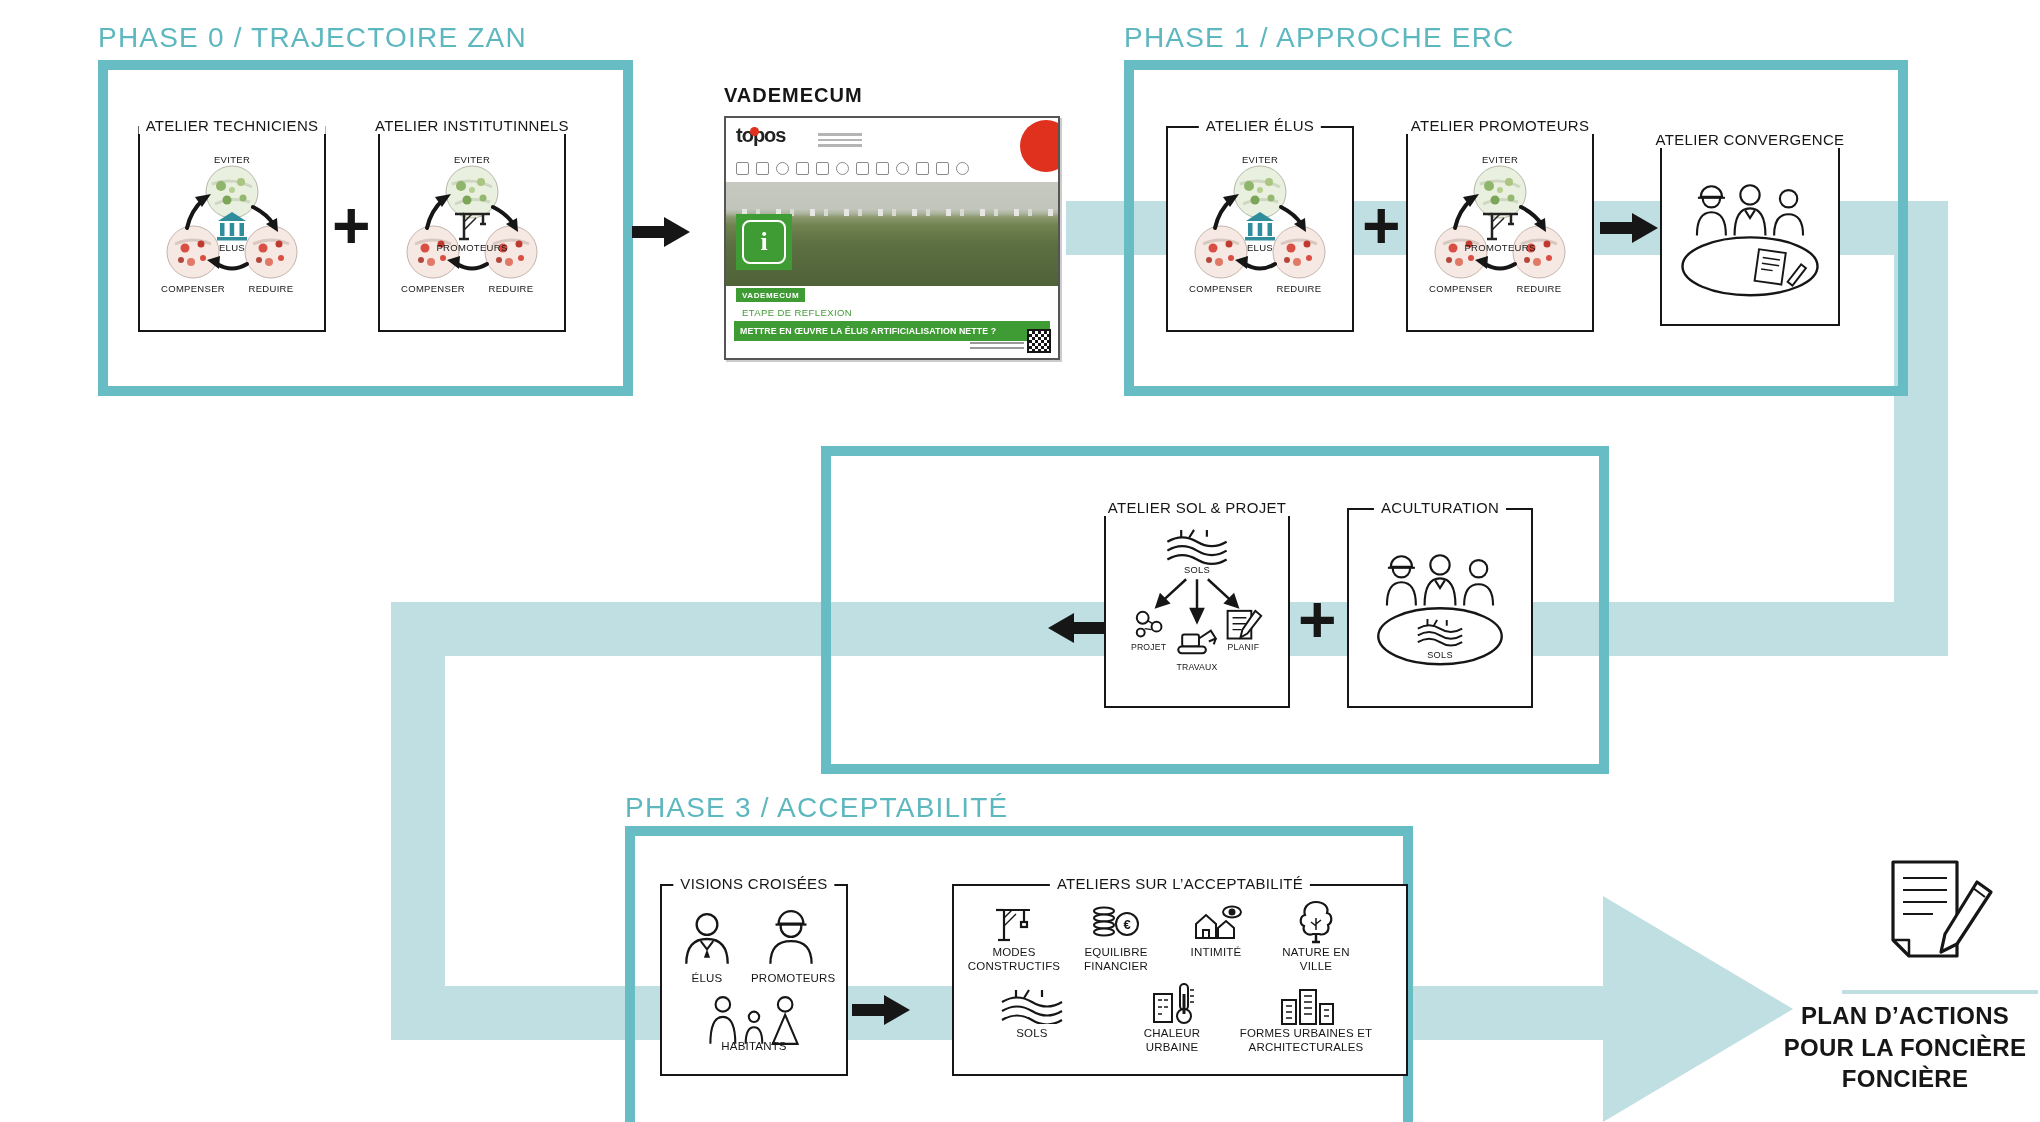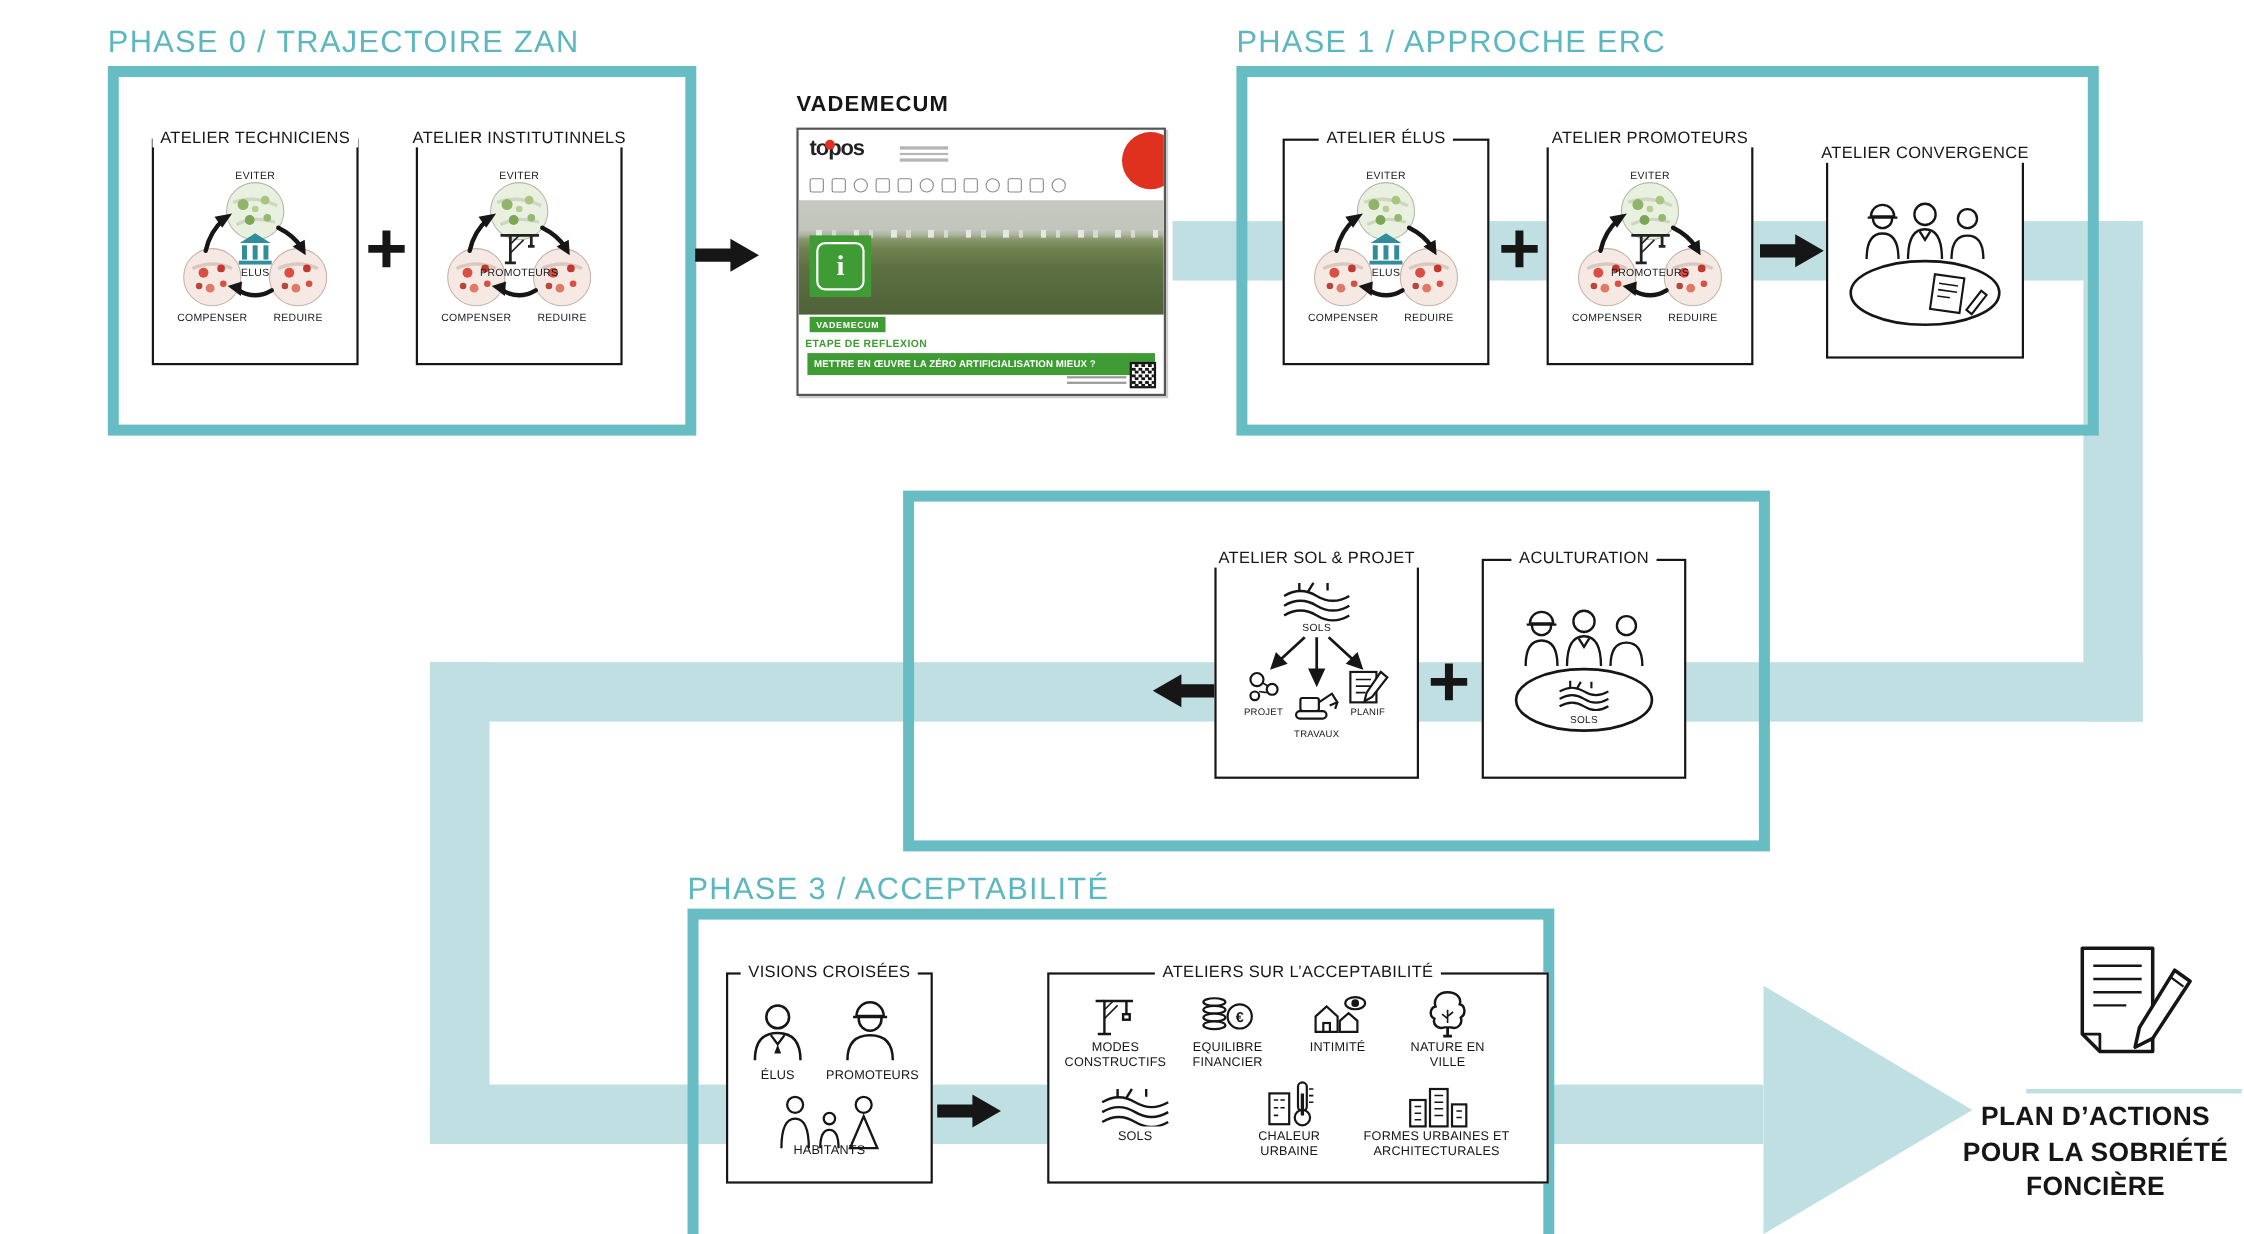--- a/index.html
+++ b/index.html
@@ -27,21 +27,21 @@
   .logo-bars{position:absolute;left:92px;top:12px;width:44px}
   .logo-bars i{display:block;height:2.5px;background:#b5b5b5;margin:3px 0}
   .vm-icons{position:absolute;left:10px;top:44px;right:50px;display:flex;gap:7px}
   .vm-ic{width:11px;height:11px;border:1.3px solid #8a8a8a;border-radius:2px}
   .vm-ic:nth-child(3n){border-radius:50%}
   .vm-photo{position:absolute;left:0;top:64px;width:100%;height:104px;background:linear-gradient(180deg,#c6c9c0 0%,#c2c5bb 26%,#aeb6a2 30%,#8a986c 34%,#70824f 42%,#5d7042 60%,#4f6238 100%)}
   .vm-bld{position:absolute;left:0;top:27px;width:100%;height:7px;background:repeating-linear-gradient(90deg,transparent 0 16px,#e6e7e2 16px 21px,transparent 21px 30px,#d8dad2 30px 34px)}
   .vm-info{position:absolute;left:10px;top:96px;width:56px;height:56px;background:#3f9c35;display:flex;align-items:center;justify-content:center;z-index:2}
   .vm-info-in{width:40px;height:40px;border:2.5px solid #fff;border-radius:8px;color:#fff;font-weight:bold;font-size:26px;display:flex;align-items:center;justify-content:center;font-family:"Liberation Serif",serif}
   .vm-tag{position:absolute;left:10px;top:170px;background:#3f9c35;color:#fff;font-size:8px;font-weight:bold;letter-spacing:.6px;padding:2.5px 6px}
-  .vm-kicker{position:absolute;left:6px;top:189px;color:#3f9c35;font-size:9.5px;font-weight:bold;letter-spacing:.4px}
+  .vm-kicker{position:absolute;left:16px;top:189px;color:#3f9c35;font-size:9.5px;font-weight:normal;letter-spacing:.4px}
   .vm-banner{position:absolute;left:8px;top:203px;right:8px;background:#3f9c35;color:#fff;font-size:8.8px;font-weight:bold;letter-spacing:.1px;padding:5px 6px;white-space:nowrap;overflow:hidden}
   .vm-qr{position:absolute;right:7px;bottom:5px;width:20px;height:20px;border:2px solid #161616;background:conic-gradient(#161616 25%,#fff 0 50%,#161616 0 75%,#fff 0);background-size:6px 6px}
   .vm-fine{position:absolute;right:34px;bottom:7px;width:54px}
   .vm-fine i{display:block;height:2px;background:#9a9a9a;margin:2.5px 0}
   .vm-red{position:absolute;right:-14px;top:2px;width:52px;height:52px;border-radius:50%;background:#e0301e}
   
   .out-text{position:absolute;left:1770px;top:1000px;width:270px;z-index:3;text-align:center;font-size:24px;font-weight:bold;line-height:1.32;letter-spacing:.3px;color:#161616}
 </style>
 </head>
 <body>
@@ -198,21 +198,21 @@
     </div>
     <div class="vm-red"></div>
     <div class="vm-photo">
       <div class="vm-bld"></div>
     </div>
     <div class="vm-info">
       <div class="vm-info-in">i</div>
     </div>
     <div class="vm-tag">VADEMECUM</div>
     <div class="vm-kicker">ETAPE DE REFLEXION</div>
-    <div class="vm-banner">METTRE EN ŒUVRE LA ZÉRO ARTIFICIALISATION MIEUX ?</div>
+    <div class="vm-banner">METTRE EN ŒUVRE LA ÉLUS ARTIFICIALISATION NETTE ?</div>
     <div class="vm-fine">
         <i></i>
         <i></i>
       </div>
     <div class="vm-qr"></div>
   </div>
 
   <div class="phase-title" style="left:1124px;top:22px">PHASE 1 / APPROCHE ERC</div>
   <div class="phase-box" style="left:1124px;top:60px;width:764px;height:316px"></div>
 
@@ -548,17 +548,17 @@
       <path d="M34 6 H98 V100 H50 L34 84 Z"></path>
       <path d="M34 84 H50 V100" fill="none" stroke-width="2.5"></path>
       <path d="M44 22 h44 M44 34 h44 M44 46 h44 M44 58 h30" stroke-width="2.2" fill="none"></path>
       <path d="M118 26 L132 36 L98 88 L82 96 L86 78 Z"></path>
       <path d="M114 32 L126 41" stroke-width="2" fill="none"></path>
     </g>
   </svg>
   <div class="abs" style="left:1842px;top:990px;width:196px;height:4px;background:#bfdfe2;z-index:2"></div>
   <div class="out-text">
     <div>PLAN D’ACTIONS</div>
-    <div>POUR LA SOBRIÉTÉ</div>
+    <div>POUR LA FONCIÈRE</div>
     <div>FONCIÈRE</div>
   </div>
 
 </div>
 
 </body></html>

